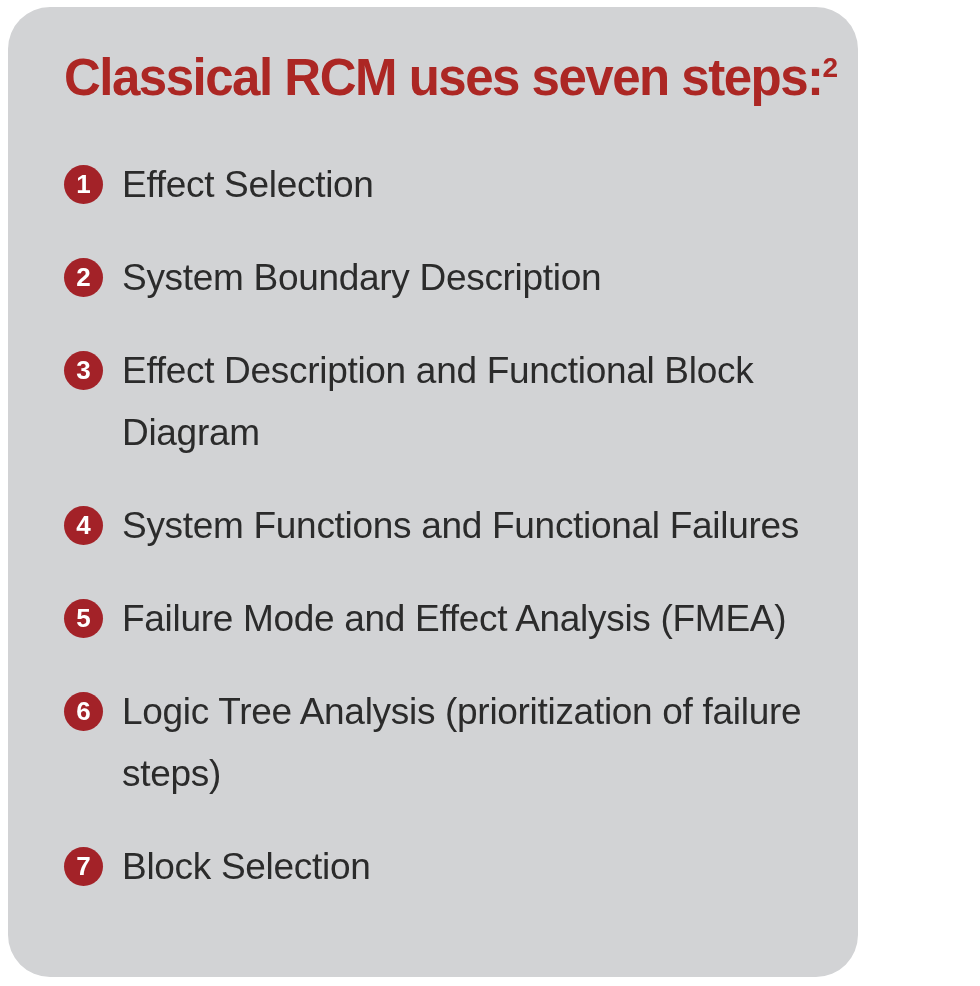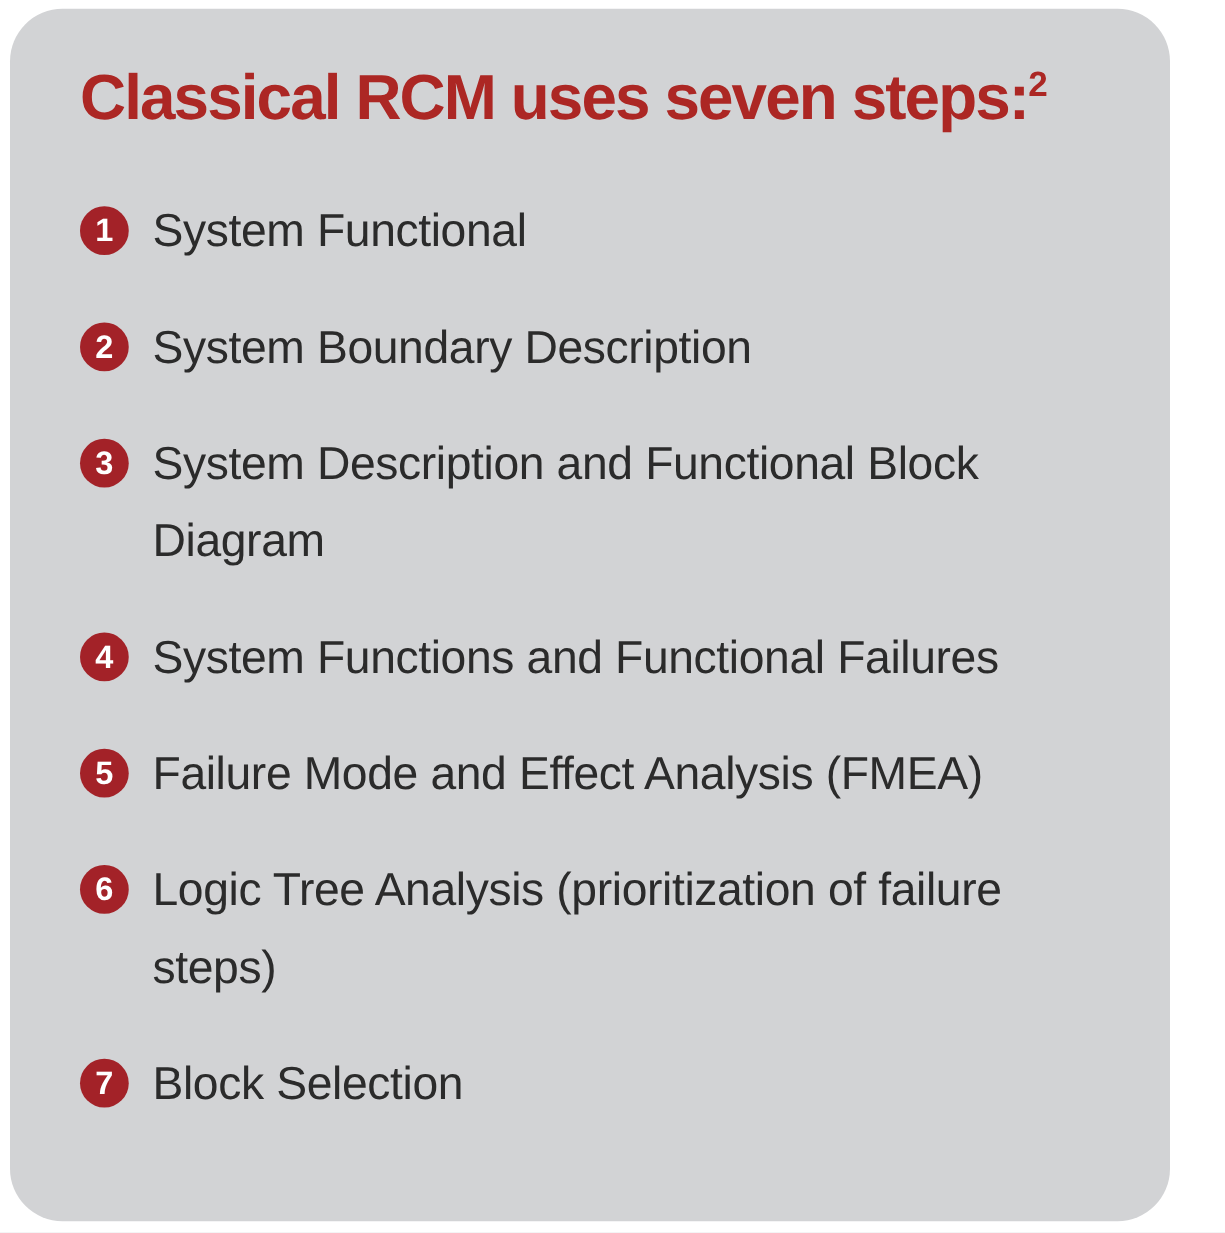--- a/index.html
+++ b/index.html
@@ -8,21 +8,21 @@
     background: #ffffff;
     width: 980px;
     height: 986px;
     font-family: "Liberation Sans", "DejaVu Sans", sans-serif;
     overflow: hidden;
   }
   .card {
     position: absolute;
     left: 8px;
     top: 7px;
-    width: 928px;
+    width: 850px;
     height: 970px;
     background: #d2d3d5;
     border-radius: 42px;
     box-sizing: border-box;
     padding: 42px 48px 40px 56px;
   }
   .heading {
     color: #ac2724;
     font-size: 51px;
     font-weight: 800;
@@ -72,29 +72,29 @@
 </style>
 </head>
 <body>
 
 <div class="card">
   <h1 class="heading"><span>Classical RCM uses seven steps:</span><sup>2</sup></h1>
 
   <ul class="steps">
     <li>
       <span class="badge">1</span>
-      <span class="step-label">System Functional</span>
+      <span class="step-label">Effect Selection</span>
     </li>
     <li>
       <span class="badge">2</span>
       <span class="step-label">System Boundary Description</span>
     </li>
     <li>
       <span class="badge">3</span>
-      <span class="step-label">System Description and Functional Block Diagram</span>
+      <span class="step-label">Effect Description and Functional Block Diagram</span>
     </li>
     <li>
       <span class="badge">4</span>
       <span class="step-label">System Functions and Functional Failures</span>
     </li>
     <li>
       <span class="badge">5</span>
       <span class="step-label">Failure Mode and Effect Analysis (FMEA)</span>
     </li>
     <li>

